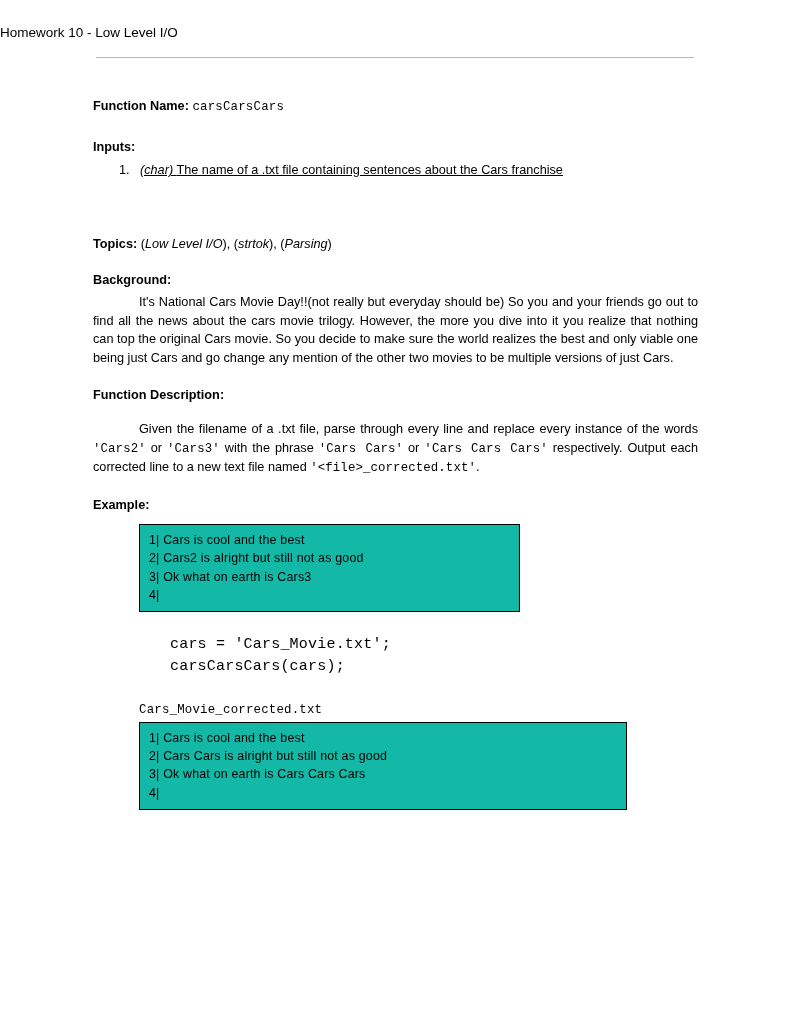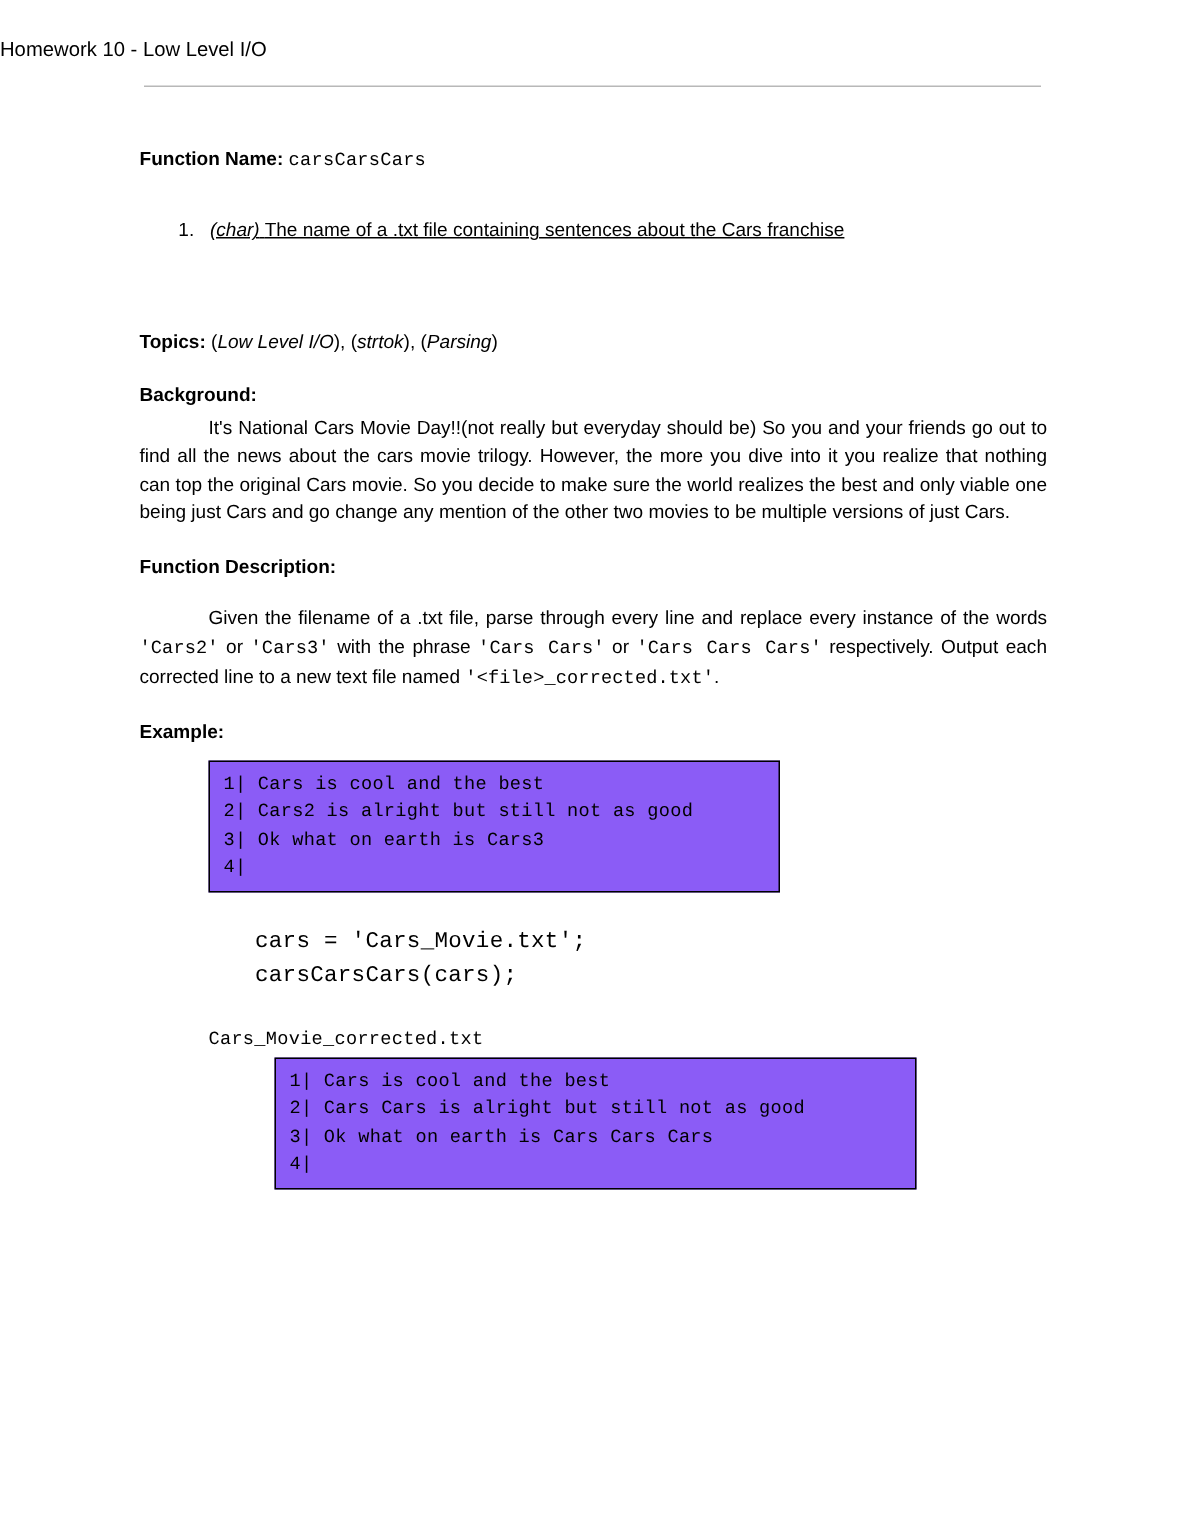--- a/index.html
+++ b/index.html
@@ -113,29 +113,29 @@
   .file-label {
     font-family: "Liberation Mono", monospace;
     font-size: 12.4px;
     margin-bottom: 5px;
     letter-spacing: 0.2px;
   }
   .codebox {
     border: 1.4px solid #000000;
     box-sizing: border-box;
     padding: 6px 8px 7px 9px;
-    font-family: Liberation Mono, monospace;
+    font-family: Liberation Sans, sans-serif;
     font-size: 12.4px;
     line-height: 1.48;
     letter-spacing: 0.2px;
     white-space: pre;
-    background: #8b5cf6;
+    background: #14b8a6;
   }
   .codebox-1 { width: 381px; }
-  .codebox-2 { width: 428px; margin-left: 44px; }
+  .codebox-2 { width: 488px; }
   .code-plain {
     font-family: "Liberation Mono", monospace;
     font-size: 15px;
     line-height: 1.48;
     letter-spacing: 0.2px;
     white-space: pre;
     margin-left: 31px;
   }
   .spacer-between { height: 22px; }
   .spacer-before-label { height: 24px; }
@@ -151,20 +151,21 @@
   <div class="content">
 
     <div class="section line">
       <span class="lbl">Function Name:</span>
       <span class="mono">carsCarsCars</span>
     </div>
 
     <div class="gap-lg"></div>
 
     <div class="section">
+      <div class="line lbl">Inputs:</div>
       <ol class="numlist">
         <li>
           <span class="ital">(char)</span>
           <span>The name of a .txt file containing sentences about the Cars franchise</span>
         </li>
       </ol>
     </div>
 
     <div class="gap-md"></div>
 

